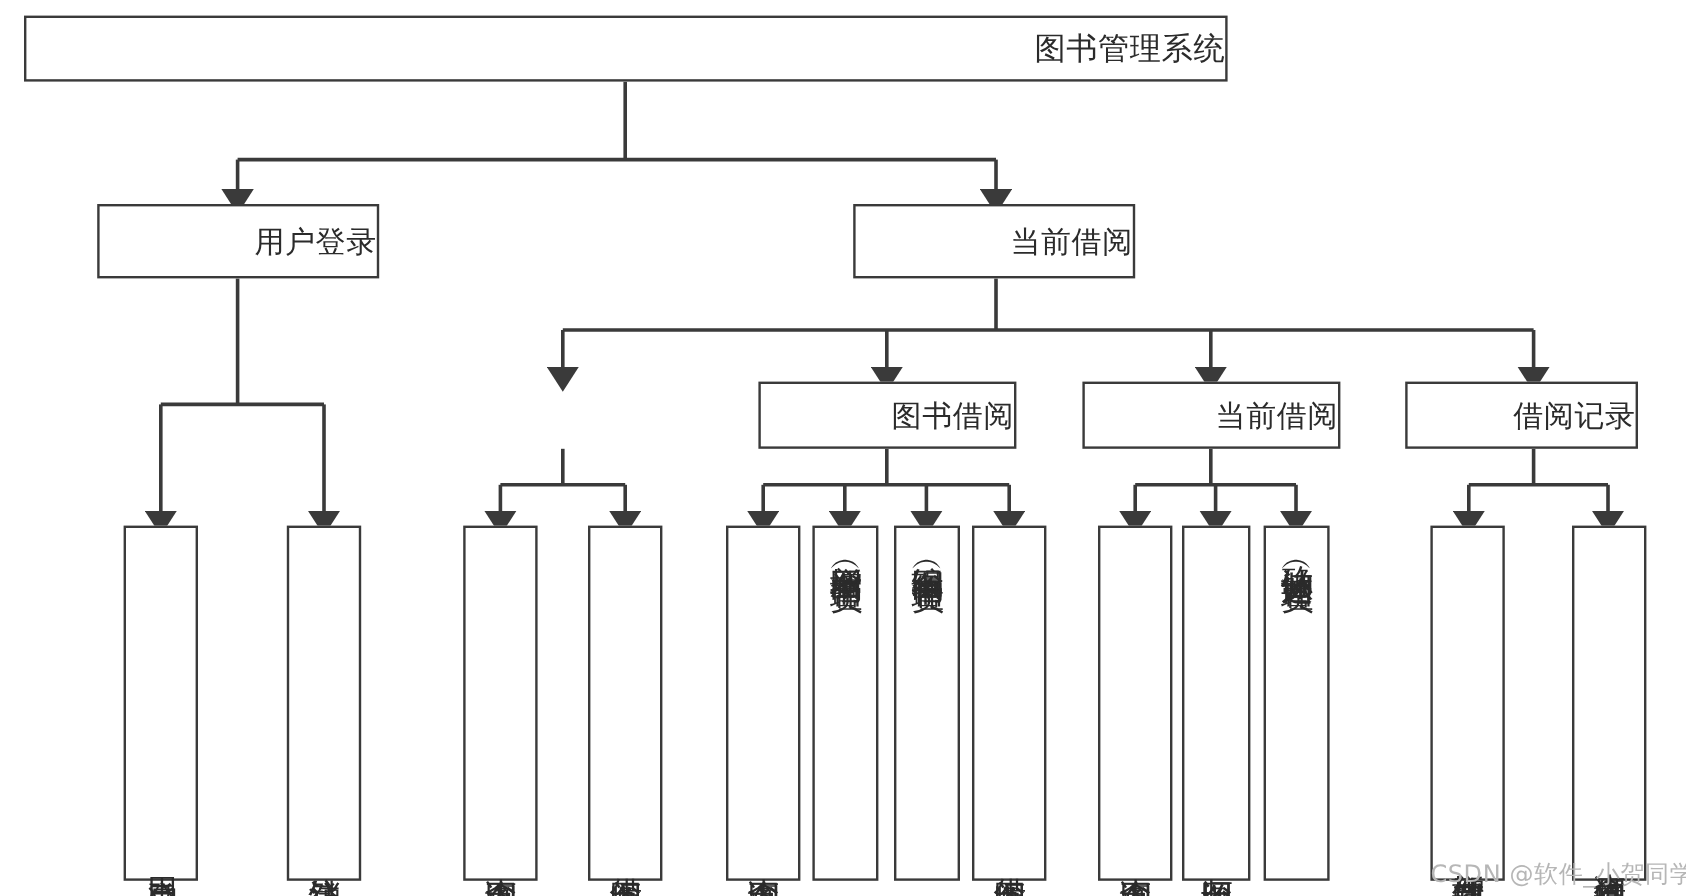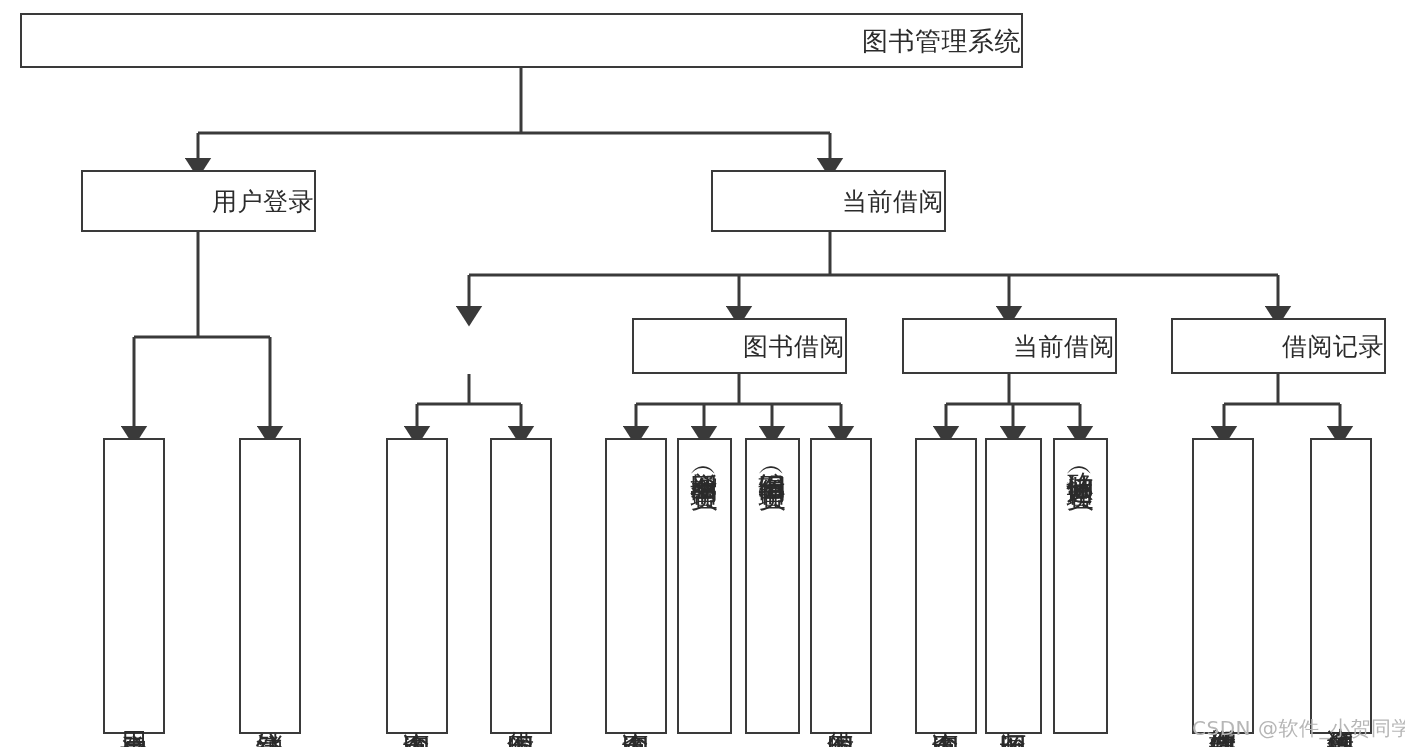--- a/index.html
+++ b/index.html
@@ -140,21 +140,21 @@
   <div class="node h" style="left:711px; top:170px; width:235px; height:62px;">
     <span class="node-label">当前借阅</span>
   </div>
 
   <div class="node h" style="left:632px; top:318px; width:215px; height:56px;">
     <span class="node-label">图书借阅</span>
   </div>
   <div class="node h" style="left:902px; top:318px; width:215px; height:56px;">
     <span class="node-label">当前借阅</span>
   </div>
-  <div class="node h" style="left:1171px; top:318px; width:215px; height:56px;">
+  <div class="node h" style="left:1171px; top:318px; width:194px; height:56px;">
     <span class="node-label">借阅记录</span>
   </div>
 
   <div class="node v" style="left:103px; top:438px; width:62px; height:296px;">
     <span class="node-label">用户登录</span>
   </div>
   <div class="node v" style="left:239px; top:438px; width:62px; height:296px;">
     <span class="node-label">注销登录</span>
   </div>
 

